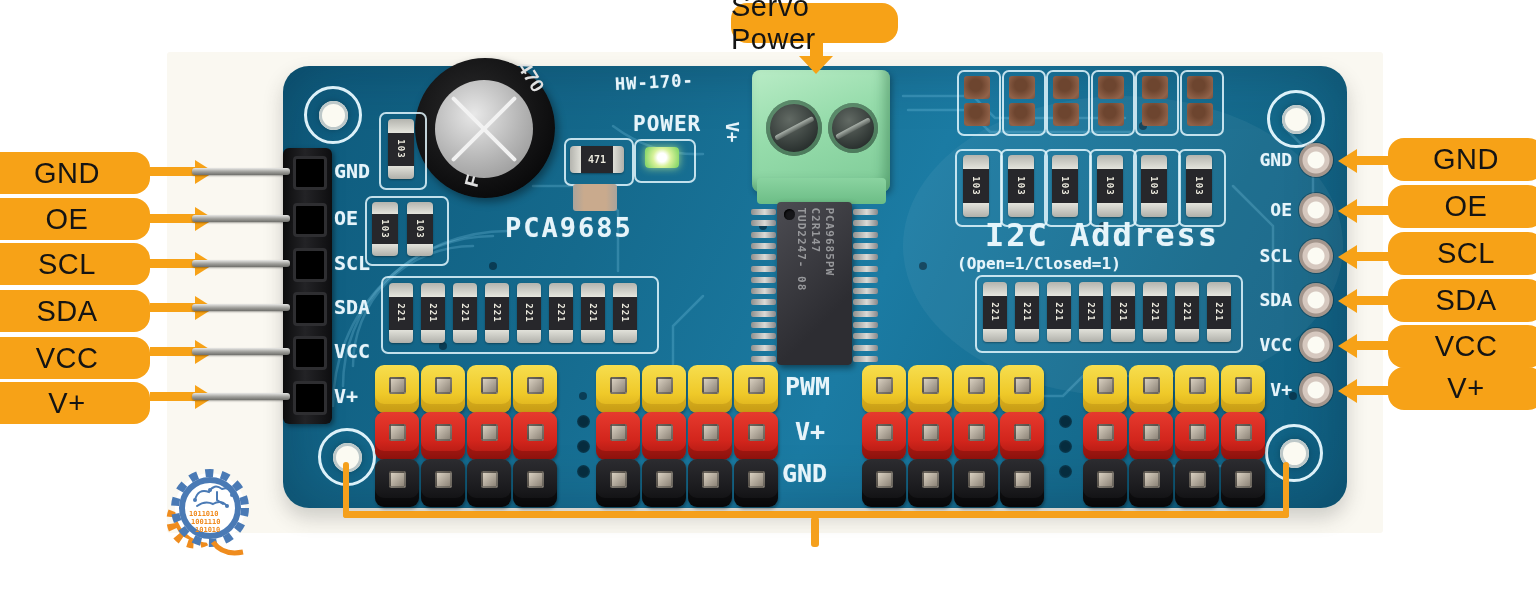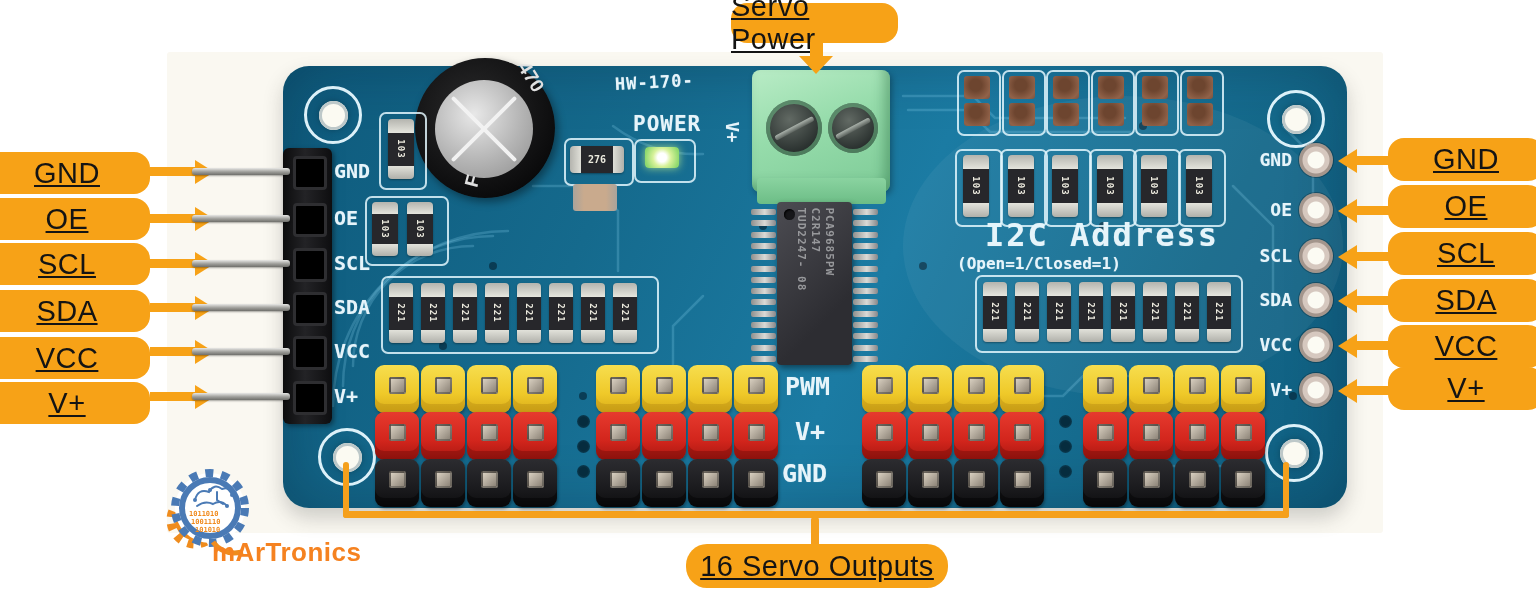--- a/index.html
+++ b/index.html
@@ -29,21 +29,21 @@
   
   .silk{
     position:absolute;color:var(--silk);
     font-family:"DejaVu Sans Mono","Liberation Mono",monospace;font-weight:bold;
     white-space:nowrap;text-shadow:0 0 1px rgba(220,245,255,.45);
   }
   
   .lbl{
     position:absolute;background:var(--orange);border-radius:16px;
     display:flex;align-items:center;justify-content:center;
-    color:#141414;font-size:29px;letter-spacing:.5px;text-decoration:underline;
+    color:#141414;font-size:29px;letter-spacing:.5px;
   }
   .arrow-r,.arrow-l{position:absolute;height:9px;background:var(--orange);}
   .arrow-r::after{
     content:'';position:absolute;right:-18px;top:-7.5px;width:0;height:0;
     border-left:19px solid var(--orange);
     border-top:12px solid transparent;border-bottom:12px solid transparent;
   }
   .arrow-l::before{
     content:'';position:absolute;left:-18px;top:-7.5px;width:0;height:0;
     border-right:19px solid var(--orange);
@@ -254,50 +254,48 @@
     <div class="ictext">
       <span>PCA9685PW</span>
       <span>C2R147</span>
       <span>TUD2247- 08</span>
     </div>
   </div>
 
   <div class="silk" style="left:615px;top:72px;font-size:17px;letter-spacing:1px;transform:rotate(-3deg)">HW-170-</div>
   <div class="silk" style="left:633px;top:112px;font-size:21px;letter-spacing:1px">POWER</div>
   <div class="silk vplus-rot" style="left:722px;top:122px;font-size:17px">V+</div>
+  <div class="silk" style="left:505px;top:212px;font-size:27px;letter-spacing:2px">PCA9685</div>
   <div class="silk" style="left:985px;top:216px;font-size:32px;letter-spacing:2px">I2C Address</div>
   <div class="silk" style="left:957px;top:254px;font-size:16px">(Open=1/Closed=1)</div>
   <div class="silk" style="left:785px;top:372px;font-size:25px">PWM</div>
   <div class="silk" style="left:795px;top:417px;font-size:25px">V+</div>
   <div class="silk" style="left:782px;top:459px;font-size:25px">GND</div>
 
   <div class="obox" style="left:564px;top:138px;width:66px;height:44px"></div>
   <div class="res-h" style="left:570px;top:146px;width:54px;height:27px">
       <div class="band">
-        <span>276</span>
+        <span>471</span>
       </div>
     </div>
   <div class="obox" style="left:634px;top:139px;width:58px;height:40px"></div>
   <div class="led"></div>
   <div class="tancap"></div>
 
   <div class="brk" style="left:343px;top:462px;width:6px;height:56px"></div>
   <div class="brk" style="left:1283px;top:462px;width:6px;height:56px"></div>
   <div class="brk" style="left:343px;top:511px;width:946px;height:7px"></div>
   <div class="brk" style="left:811px;top:517px;width:8px;height:30px"></div>
 
   <div class="lbl" style="left:731px;top:3px;width:167px;height:40px">
       <span>Servo Power</span>
     </div>
   <div class="darrow-shaft"></div>
   <div class="darrow-head"></div>
 
-  <div class="lbl" style="left:686px;top:544px;width:262px;height:44px;border-radius:21px">
-      <span>16 Servo Outputs</span>
-    </div>
 
   <svg class="abs" style="left:165px;top:462px" width="200" height="112" viewBox="0 0 200 112">
     <g fill="none">
       <circle cx="30" cy="58" r="24" stroke="#ef8c1e" stroke-width="9" stroke-dasharray="6 7"></circle>
       <circle cx="30" cy="58" r="17" stroke="#ef8c1e" stroke-width="6"></circle>
       <circle cx="45" cy="46" r="35" fill="#ffffff" stroke="#4a7ab5" stroke-width="8" stroke-dasharray="8 8"></circle>
       <circle cx="45" cy="46" r="28" fill="#ffffff" stroke="#4a7ab5" stroke-width="6"></circle>
       <g stroke="#4a7ab5" stroke-width="2" stroke-linecap="round">
         <path d="M30,38 q3,-12 14,-8 q5,-9 13,-3 q9,-3 10,6"></path>
         <path d="M32,44 q8,-6 16,-2 q8,-5 14,2"></path>
@@ -310,21 +308,20 @@
           <circle cx="45" cy="28" r="2"></circle>
       </g>
       <g fill="#f08a1d" font-family="DejaVu Sans Mono, monospace" font-size="7" font-weight="bold">
         <text id="logo-bin-0" x="24" y="54">1011010</text>
         <text id="logo-bin-1" x="26" y="62">1001110</text>
         <text id="logo-bin-2" x="30" y="70">101010</text>
       </g>
       <path d="M48,80 q10,14 30,10" stroke="#ef8c1e" stroke-width="5" fill="none"></path>
     </g>
   </svg>
-  <div class="logo-text">mArTronics</div>
 
 <div class="lbl" style="left: -16px; top: 152px; width: 166px; height: 42px;">GND</div>
     <div class="arrow-r" style="left: 150px; top: 167px; width: 46px;"></div>
     <div class="lbl" style="left: 1388px; top: 138px; width: 156px; height: 43px;">GND</div>
     <div class="arrow-l" style="left: 1356px; top: 156px; width: 34px;"></div>
     <div class="lbl" style="left: -16px; top: 198px; width: 166px; height: 42px;">OE</div>
     <div class="arrow-r" style="left: 150px; top: 214px; width: 46px;"></div>
     <div class="lbl" style="left: 1388px; top: 185px; width: 156px; height: 43px;">OE</div>
     <div class="arrow-l" style="left: 1356px; top: 206px; width: 34px;"></div>
     <div class="lbl" style="left: -16px; top: 243px; width: 166px; height: 42px;">SCL</div>

